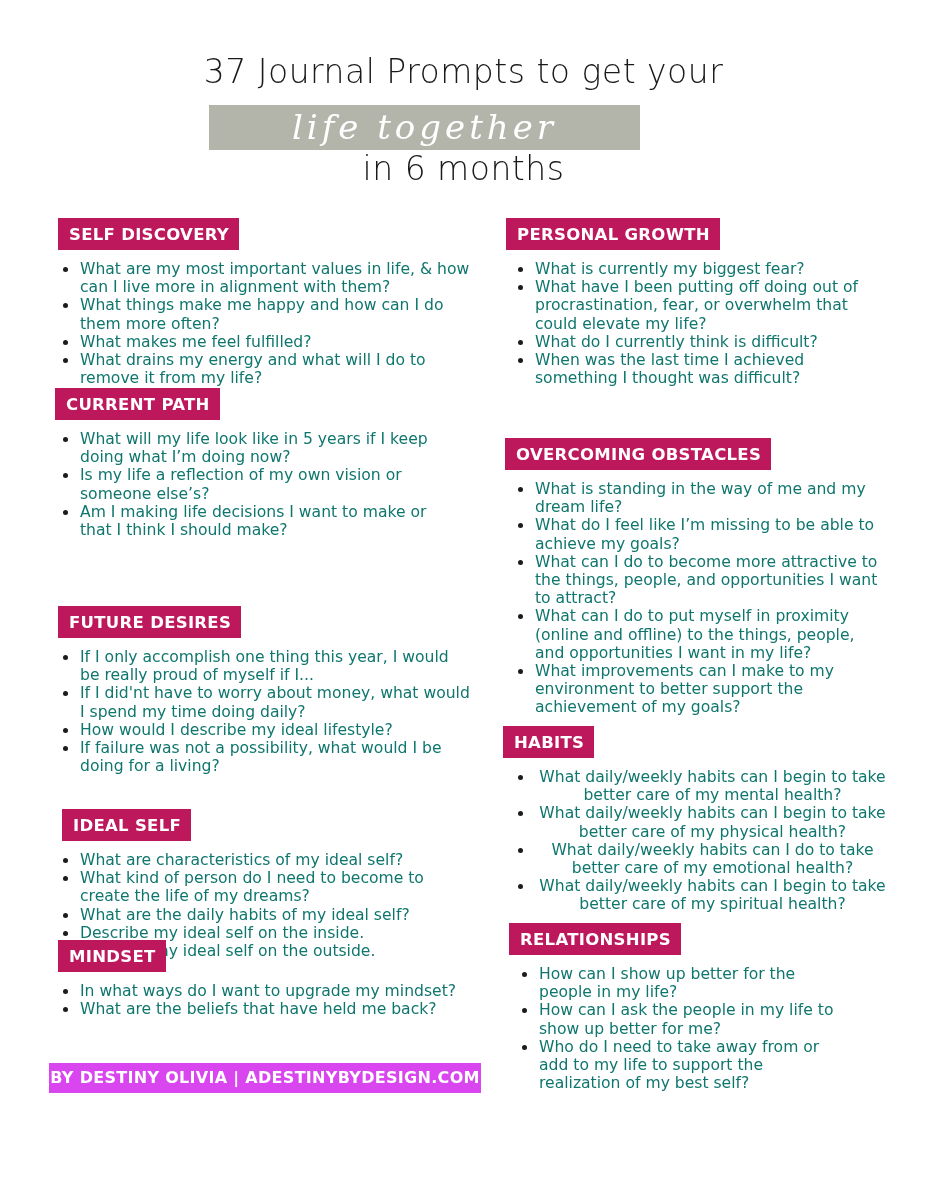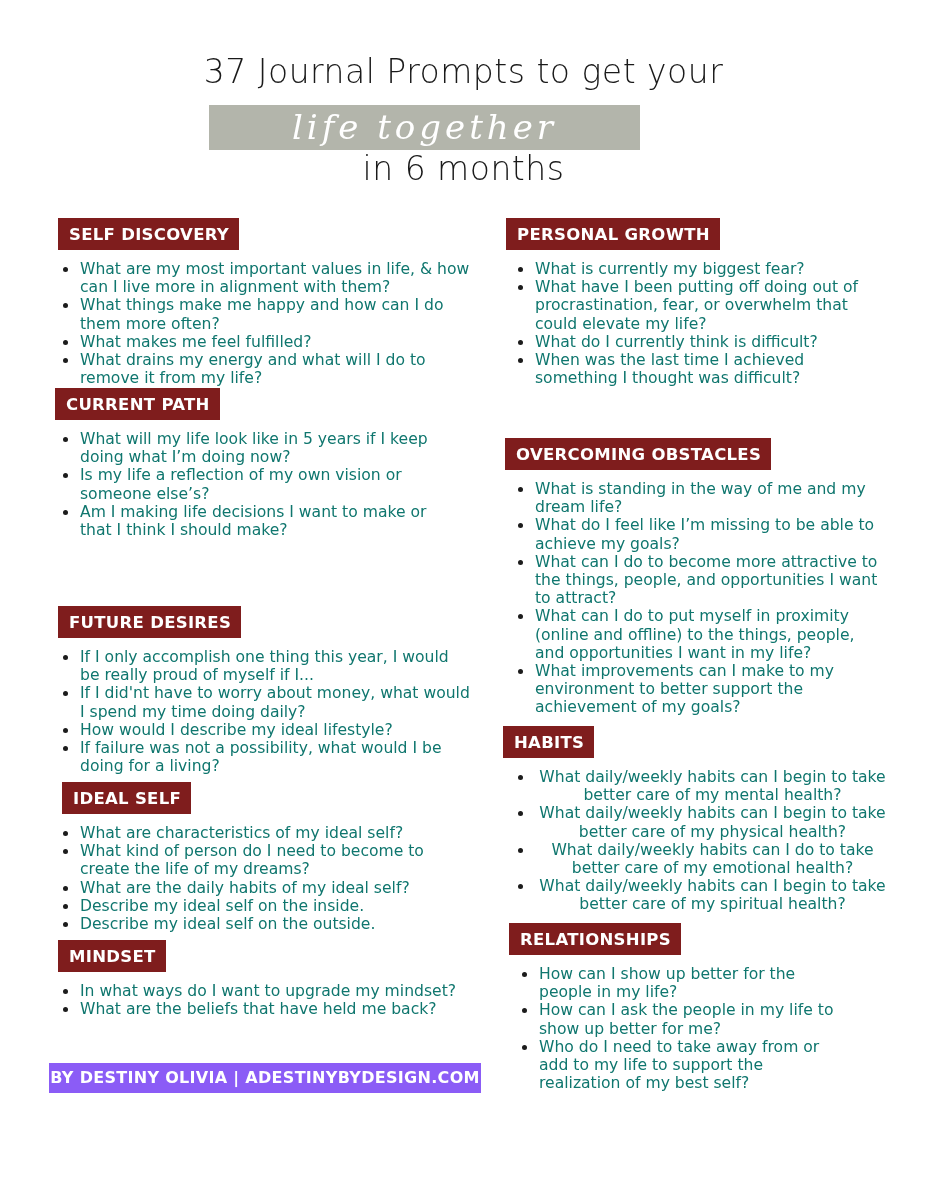--- a/index.html
+++ b/index.html
@@ -20,39 +20,39 @@
       color: #ffffff; letter-spacing: 4px; font-weight: 300;
     }
     .title-bottom { top: 149px; font-size: 33px; }
 
     .column { position: absolute; top: 215px; }
     .col-left { left: 50px; width: 450px; }
     .col-right { left: 505px; width: 400px; }
 
     .section { position: absolute; left: 0; }
     .badge {
-      display: inline-block; background: #7f1d1d; color: #ffffff;
+      display: inline-block; background: #be185d; color: #ffffff;
       font-family: "DejaVu Sans", sans-serif; font-weight: bold;
       font-size: 16.5px; letter-spacing: 0.3px; padding: 6px 10px 5px 11px;
       line-height: 21px; white-space: nowrap;
     }
     ul.prompts {
       list-style: none; margin: 10px 0 0 0; padding: 0;
     }
     ul.prompts li {
       position: relative; padding-left: 30px; font-size: 15.6px; line-height: 18.2px;
       color: #0f766e;
     }
     ul.prompts li::before {
       content: ""; position: absolute; left: 13px; top: 7px; width: 5px; height: 5px;
       border-radius: 50%; background: #1c1c1c;
     }
     .footer-badge {
       position: absolute; left: 49px; top: 1063px; width: 432px; height: 30px;
-      background: #8b5cf6; color: #ffffff; font-weight: bold; font-size: 16px;
+      background: #d946ef; color: #ffffff; font-weight: bold; font-size: 16px;
       line-height: 30px; text-align: center; letter-spacing: 0.3px; white-space: nowrap;
     }
   </style>
 </head>
 <body>
 
 <div>
   <div class="title-line title-top">37 Journal Prompts to get your</div>
   <div class="title-banner">life together</div>
   <div class="title-line title-bottom">in 6 months</div>
@@ -82,21 +82,21 @@
   <div class="section" style="top:391px;left:8px;">
     <div class="badge">FUTURE DESIRES</div>
     <ul class="prompts" style="width:420px;margin-left:-8px;">
       <li>If I only accomplish one thing this year, I would be really proud of myself if I...</li>
       <li>If I did'nt have to worry about money, what would I spend my time doing daily?</li>
       <li>How would I describe my ideal lifestyle?</li>
       <li>If failure was not a possibility, what would I be doing for a living?</li>
     </ul>
   </div>
 
-  <div class="section" style="top:567px;left:12px;">
+  <div class="section" style="top:594px;left:12px;">
     <div class="badge">IDEAL SELF</div>
     <ul class="prompts" style="width:420px;margin-left:-12px;">
       <li>What are characteristics of my ideal self?</li>
       <li>What kind of person do I need to become to create the life of my dreams?</li>
       <li>What are the daily habits of my ideal self?</li>
       <li>Describe my ideal self on the inside.</li>
       <li>Describe my ideal self on the outside.</li>
     </ul>
   </div>
 

